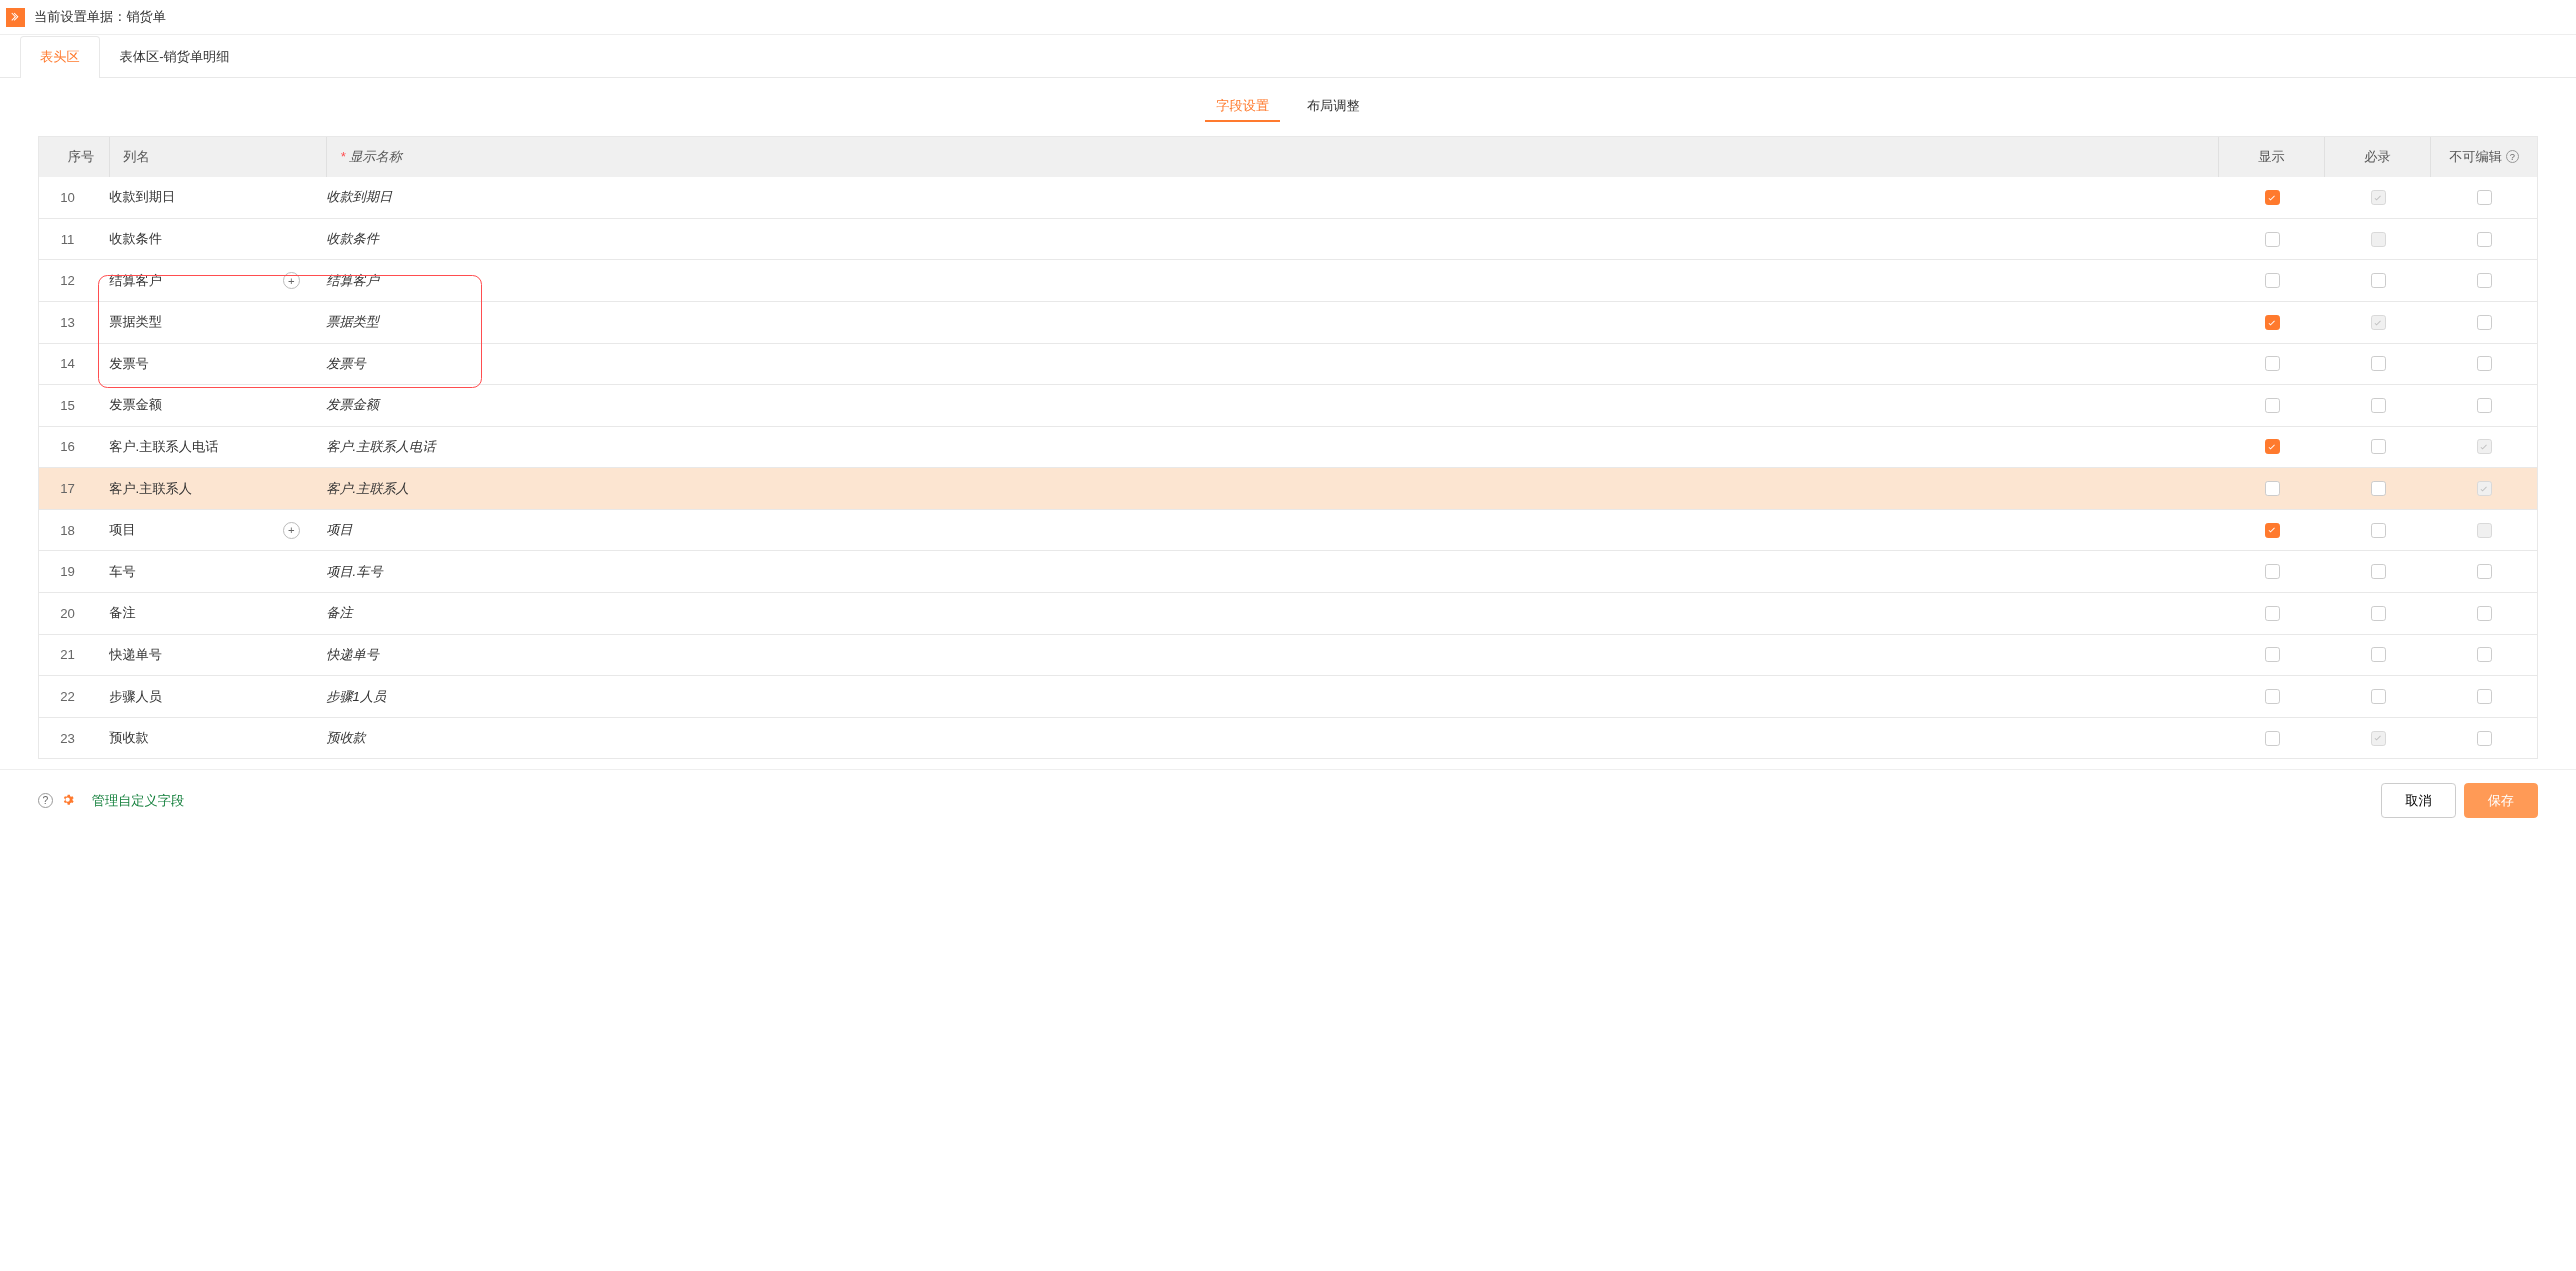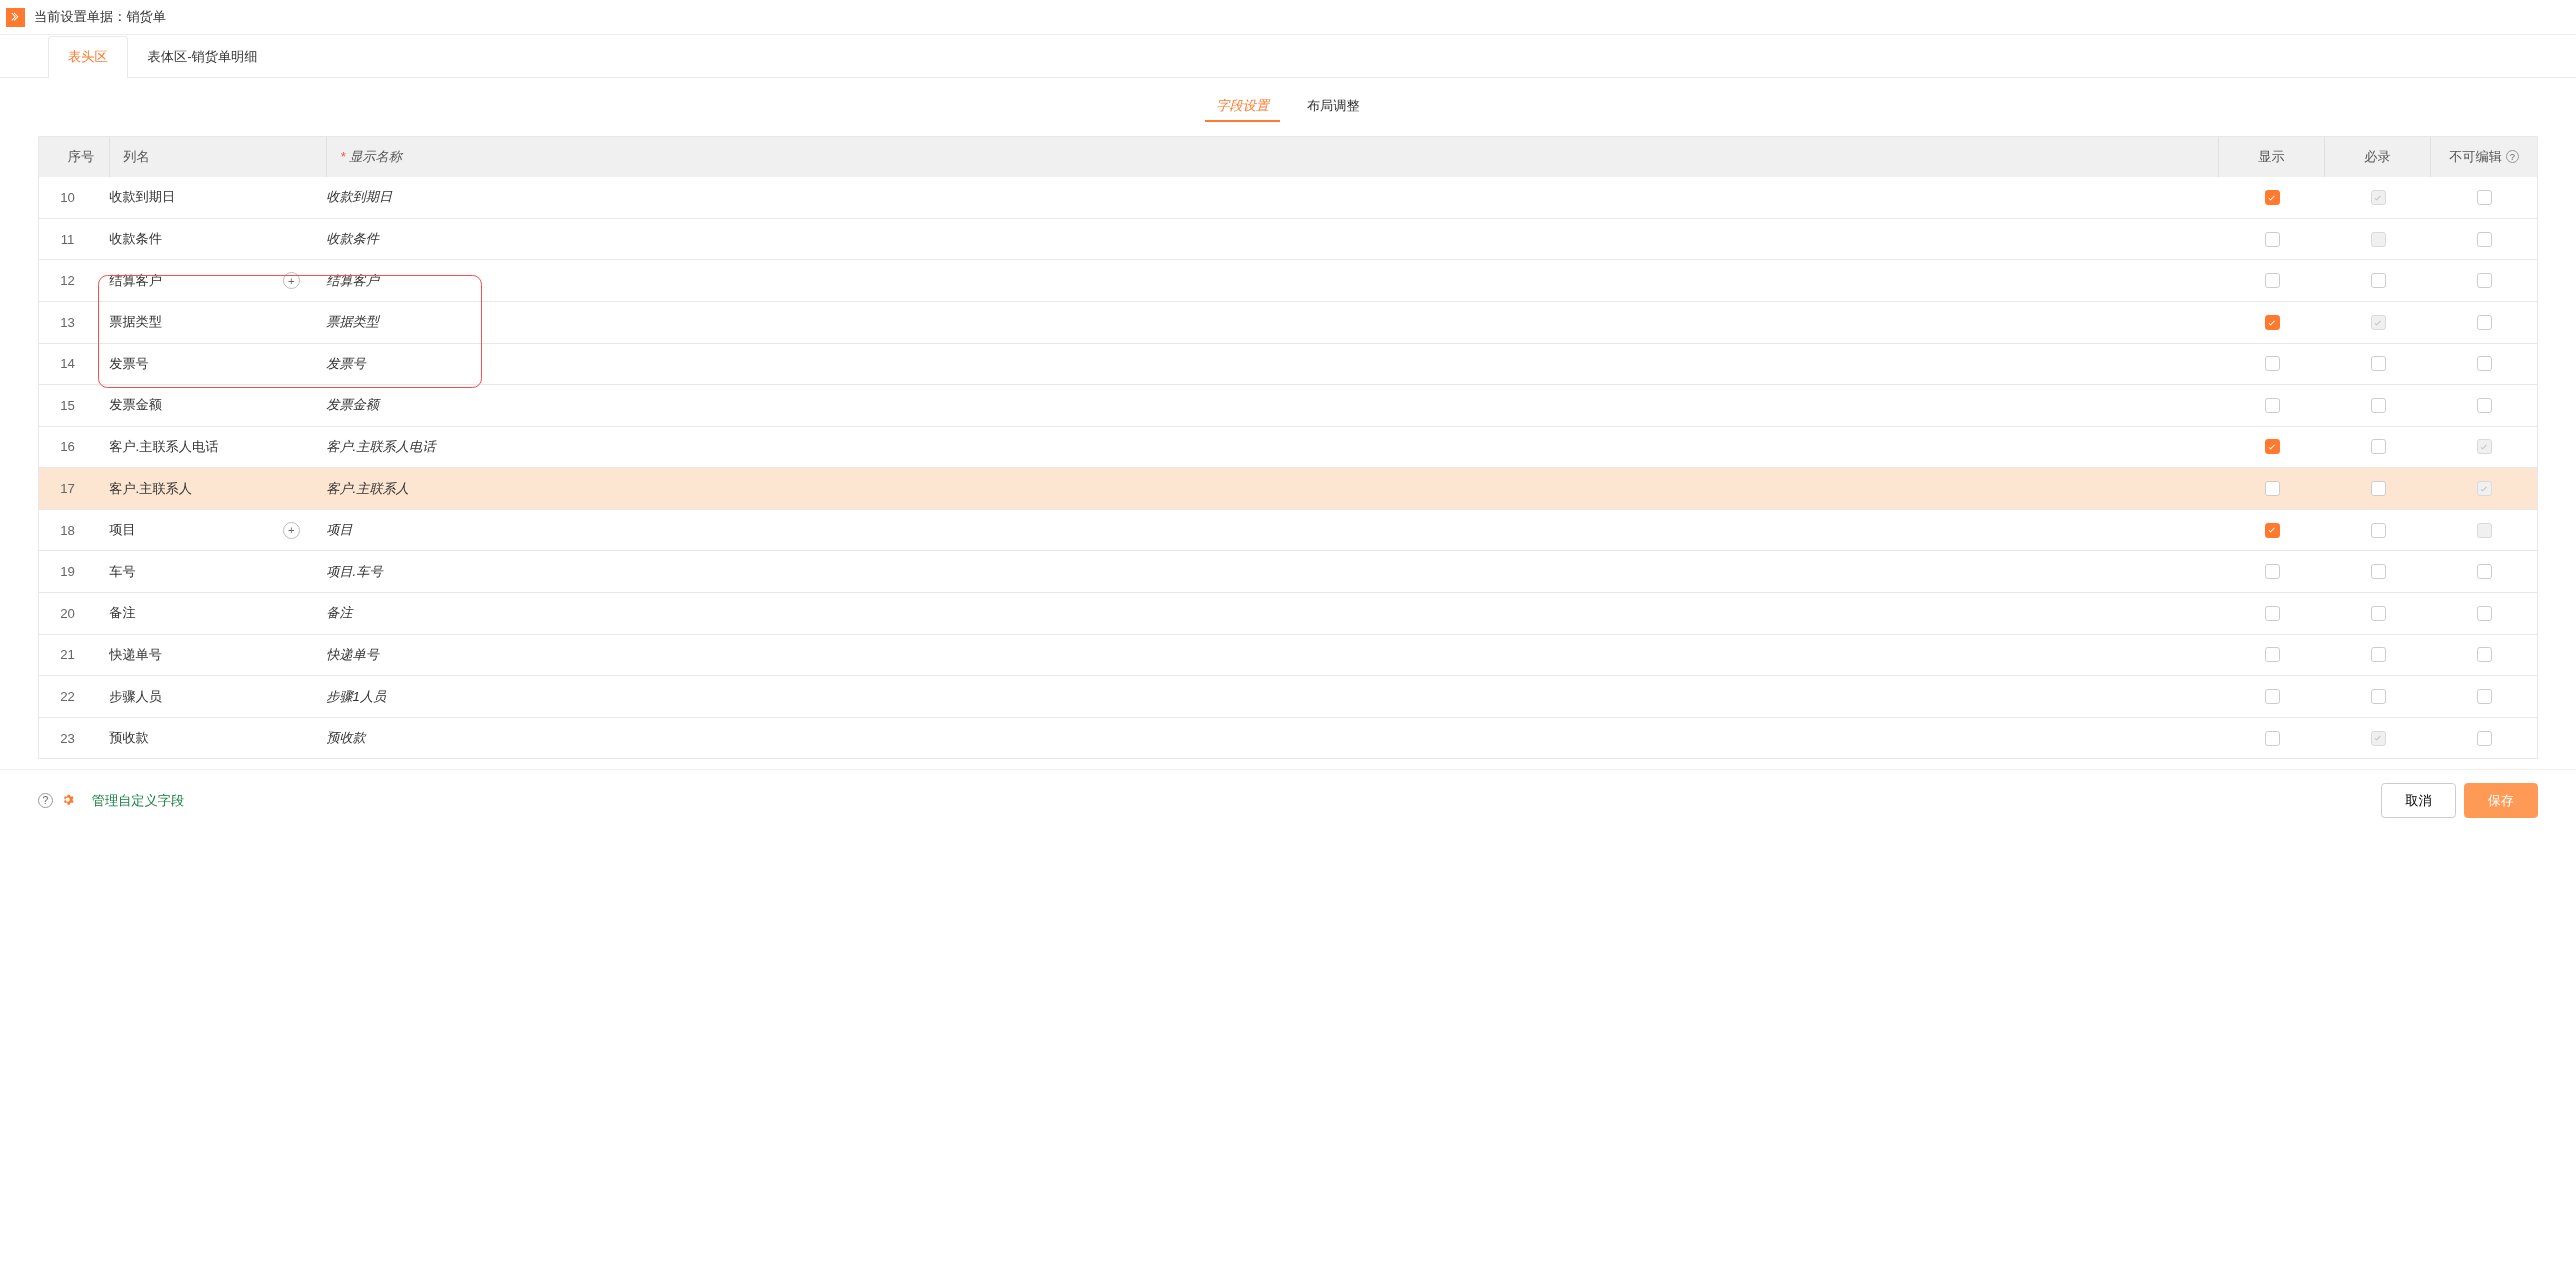--- a/index.html
+++ b/index.html
@@ -32,21 +32,21 @@
   width: 11.3px;
   height: 11.3px;
   fill: #fff;
 }
 .page-title {
   color: #333;
   font-size: 13.2px;
 }
 .tabs-row {
   display: flex;
-  padding: 0 48px;
+  padding: 0 20px;
   border-bottom: 0.9px solid #e8e8e8;
 }
 .tab {
   padding: 11.3px 19px;
   cursor: pointer;
   color: #333;
   border: 0.9px solid transparent;
   border-bottom: none;
   position: relative;
   top: 0.9px;
@@ -65,21 +65,20 @@
 .sub-tab {
   padding: 5.7px 11.3px;
   margin: 0 7.6px;
   cursor: pointer;
   color: #333;
   font-weight: 500;
 }
 .sub-tab.active {
   color: #ff7a2e;
   border-bottom: 2.8px solid #ff7a2e;
-  font-style: italic;
 }
 .table-container {
   margin: 0 38px;
   border: 0.9px solid #e8e8e8;
 }
 .table-header {
   display: flex;
   background: #f0f0f0;
   font-weight: 500;
   color: #555;

